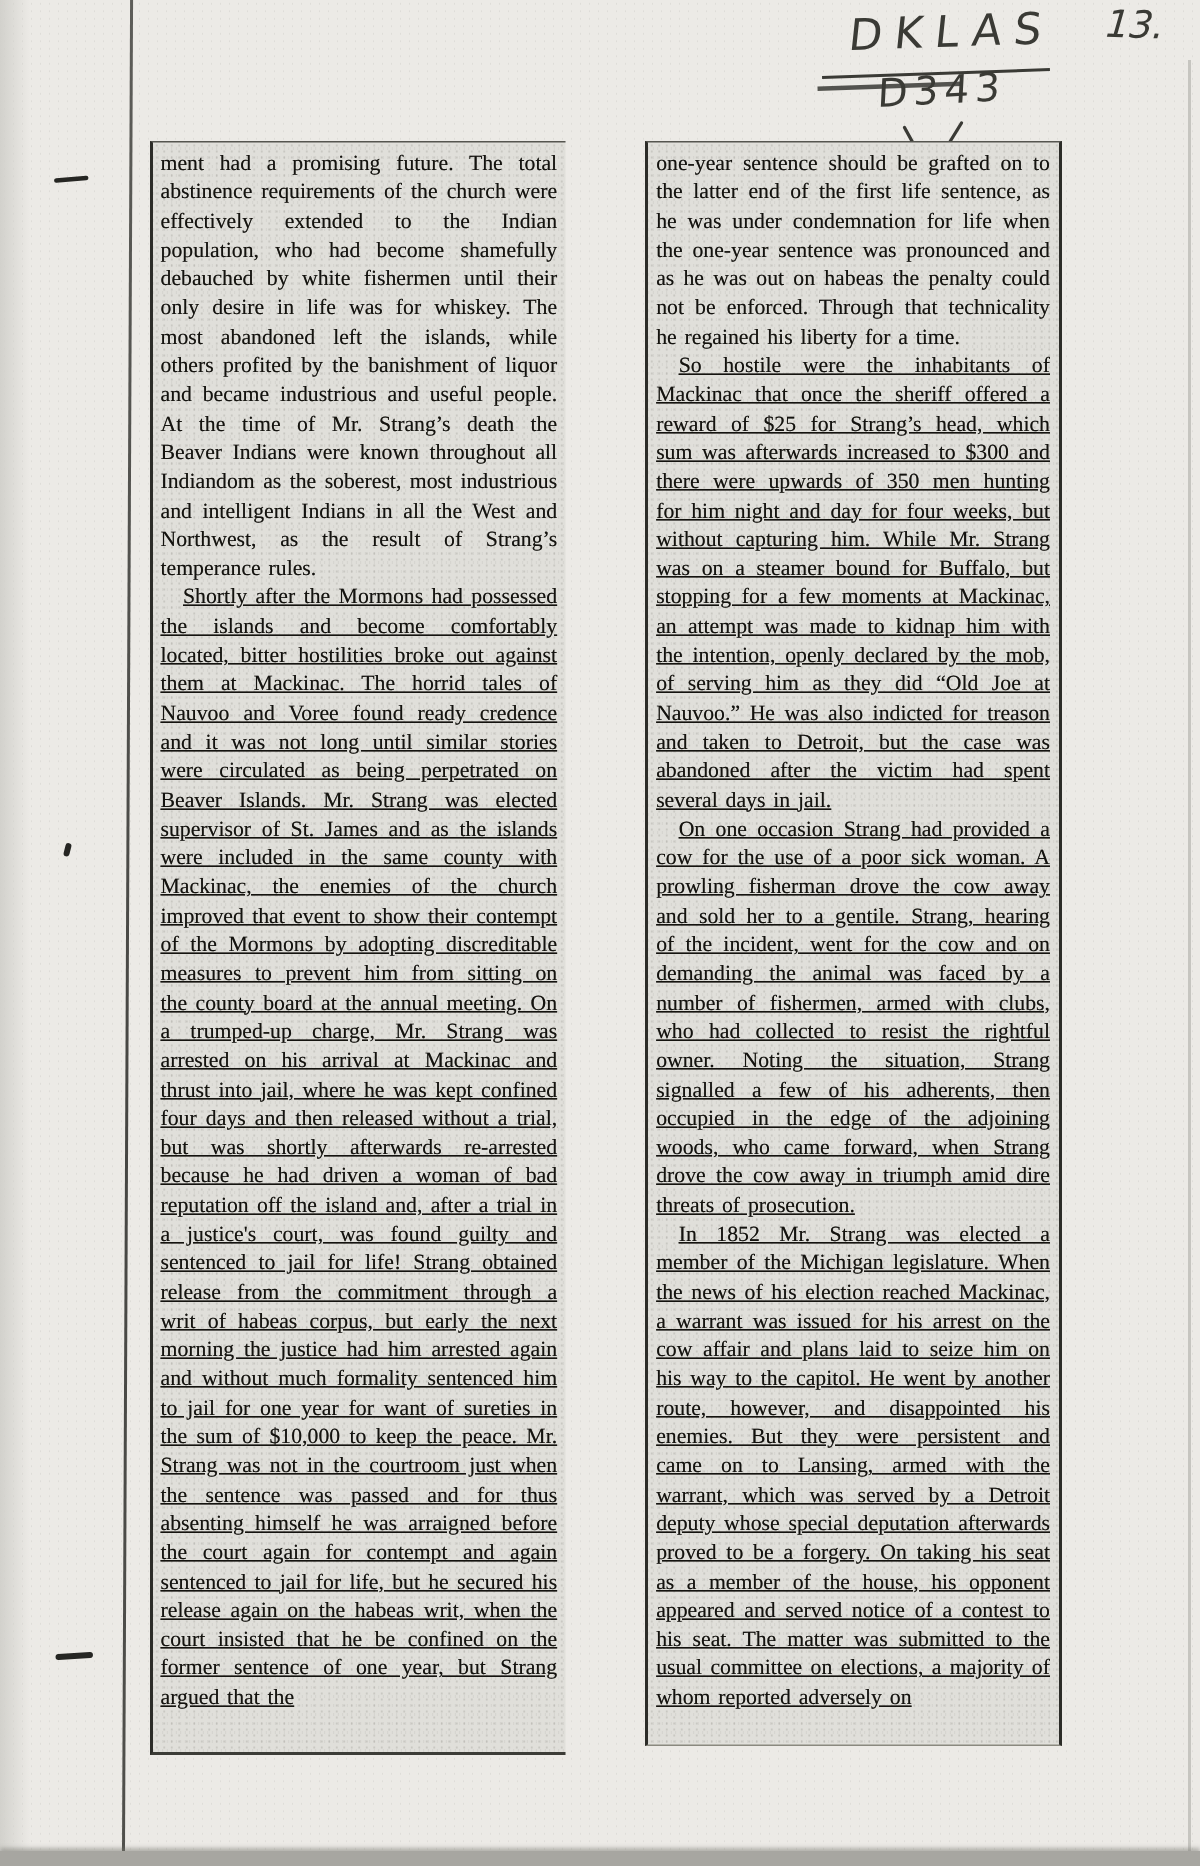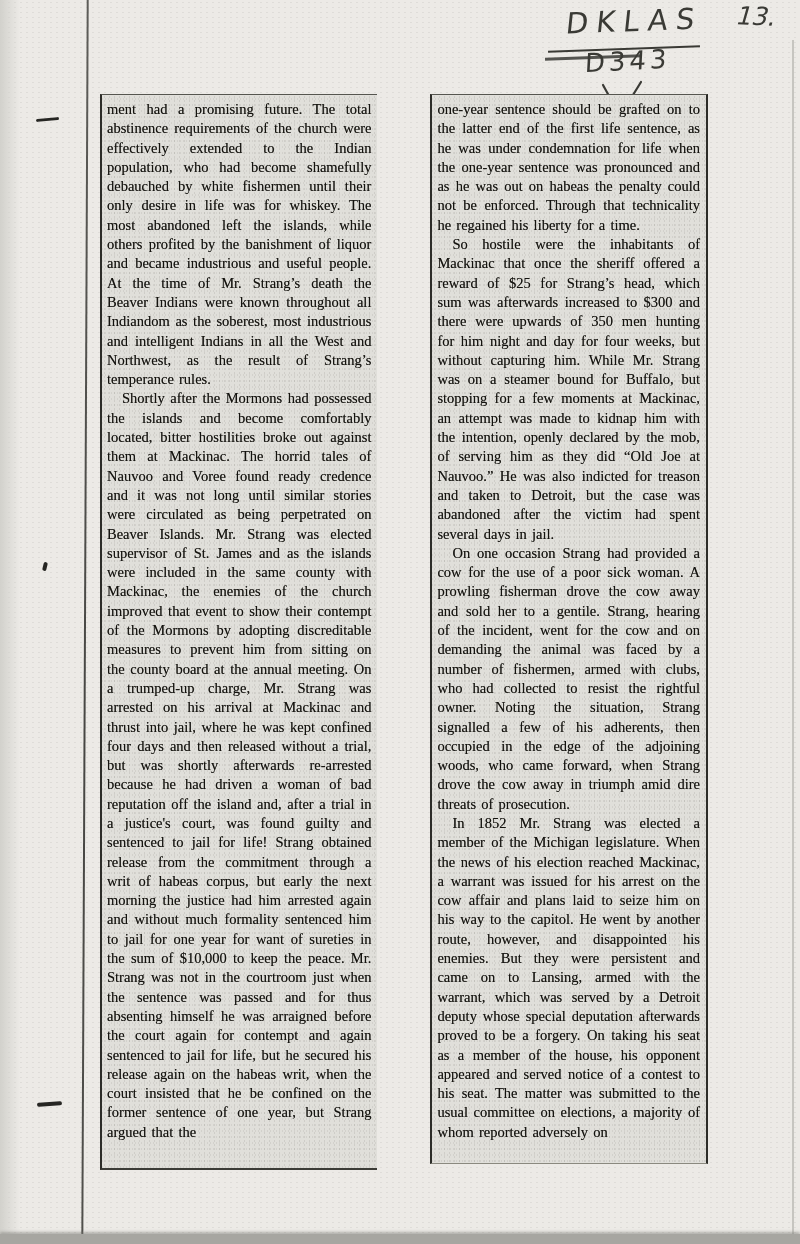--- a/index.html
+++ b/index.html
@@ -90,21 +90,21 @@
     margin-left:28px;
   }
   .col p{
     margin:0;
     font-size:14.5px;line-height:19.3px;
     text-align:justify;
     color:#14130f;
     word-spacing:1.6px;
     text-shadow:0 0 .4px rgba(20,19,15,.55);
   }
-  .col p + p{text-indent:15px;}
+  .col p + p{text-indent:15px;text-decoration:underline;}
 </style>
 </head>
 <body>
 
 <div class="page">
 
   <div class="left-edge-shade"></div>
   <div class="spine-line"></div>
   <div class="right-edge-line"></div>
   <div class="bottom-shade"></div>

